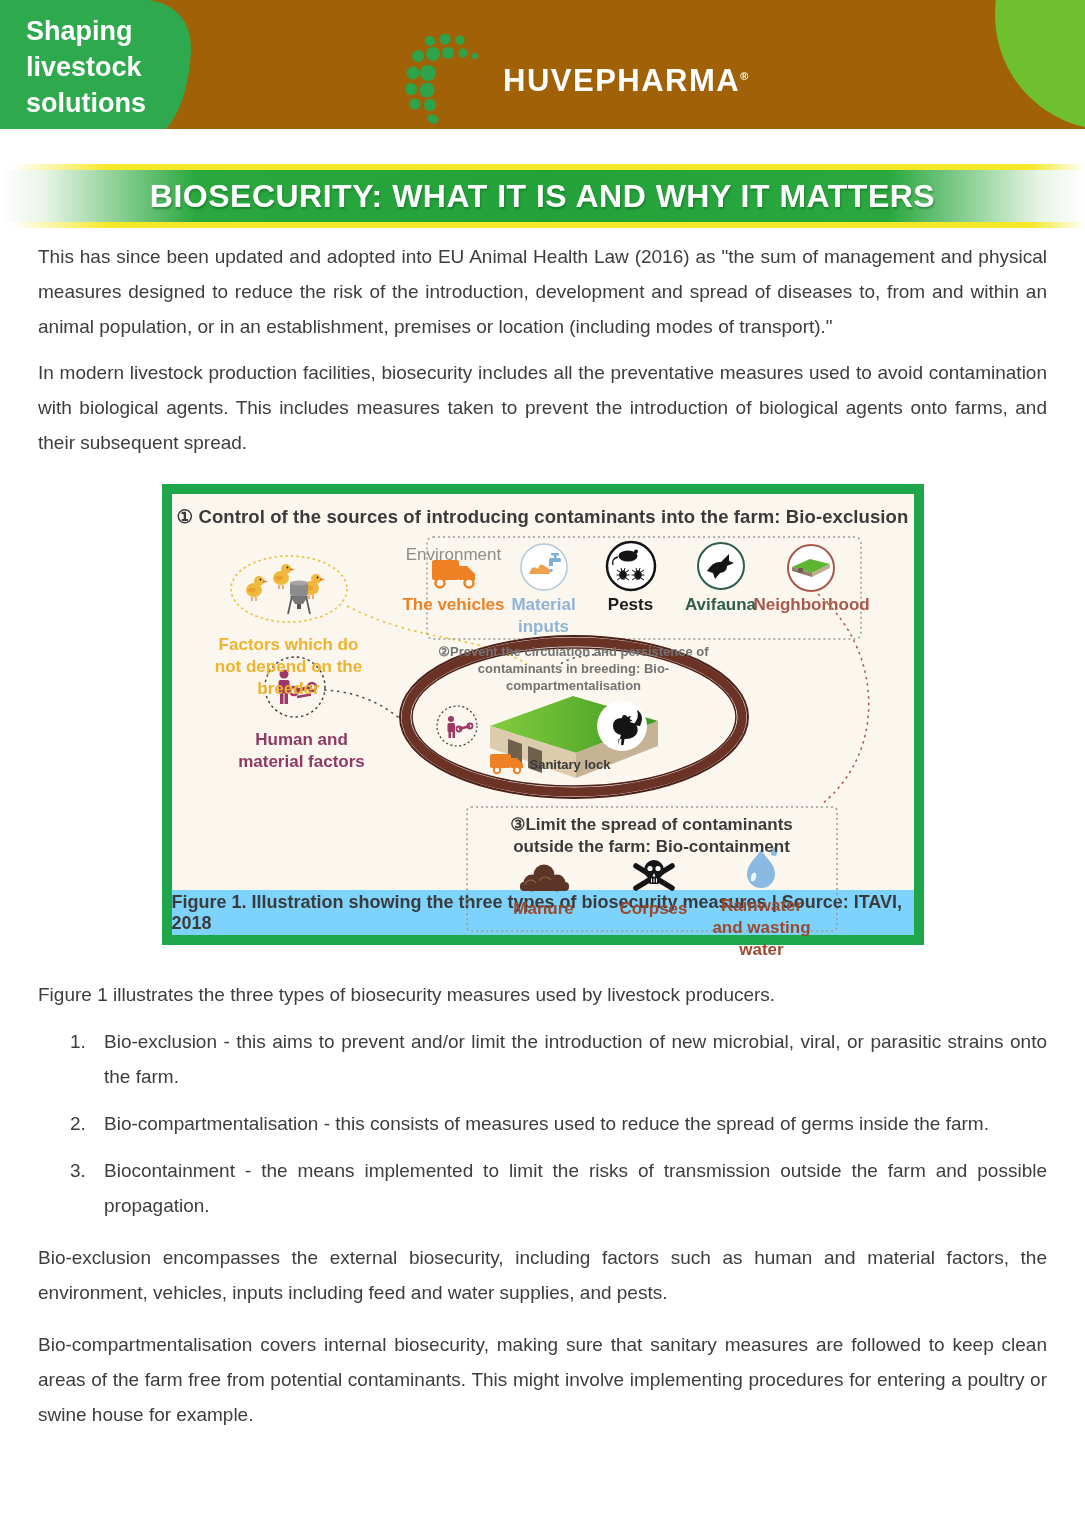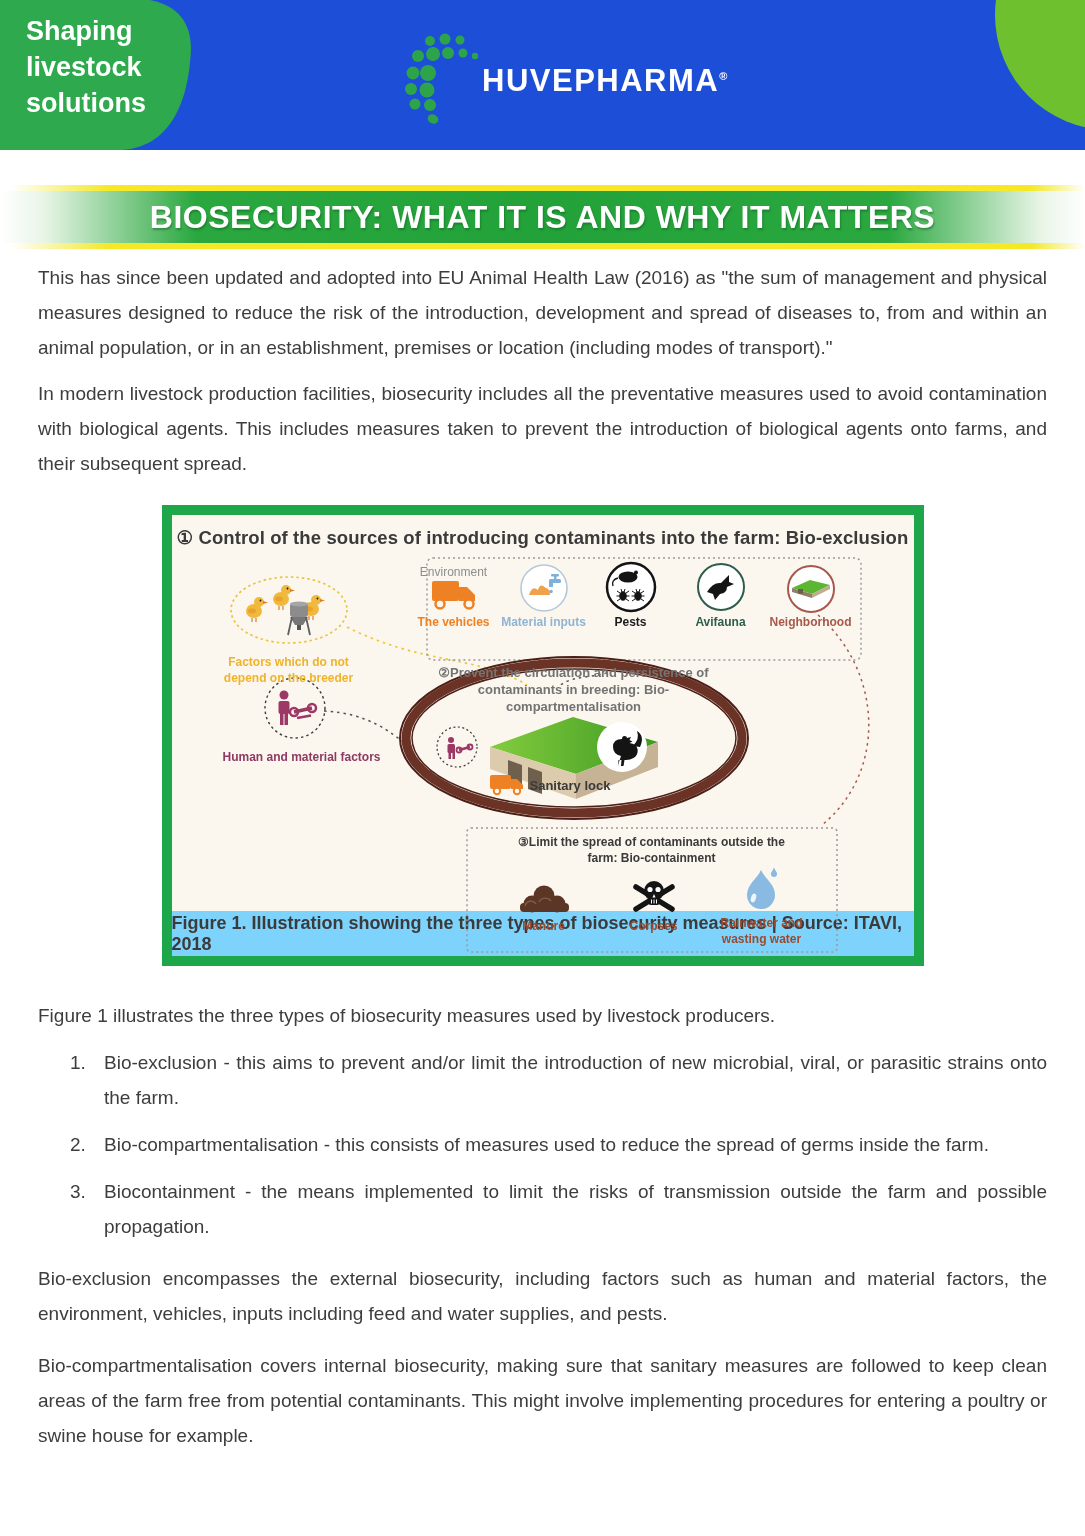--- a/index.html
+++ b/index.html
@@ -4,34 +4,34 @@
 <style>
   * { margin:0; padding:0; box-sizing:border-box; }
   html,body { background:#ffffff; }
   .pg {
     width:1085px; height:1536px; position:relative; margin:0 auto;
     background:#ffffff; font-family:"Liberation Sans", sans-serif; color:#3d3d3d;
     overflow:hidden;
   }
 
   
-  .hdr { position:relative; width:100%; height:150px; background:#1d4ed8; overflow:hidden; }
+  .hdr { position:relative; width:100%; height:129px; background:#a16207; overflow:hidden; }
   .hdr-blob { position:absolute; left:0; top:0; }
   .tagline {
     position:absolute; left:26px; top:14px; width:190px;
     color:#fff; font-size:27px; font-weight:bold; line-height:1.33; z-index:3;
   }
   .lime-circle {
     position:absolute; width:230px; height:230px; border-radius:50%;
     background:#6fc02f; right:-140px; top:-100px;
   }
   .logo { position:absolute; left:403px; top:26px; height:100px; display:flex; align-items:center; z-index:2; }
   .brand {
     color:#ffffff; font-size:31px; font-weight:bold; letter-spacing:1.5px;
-    margin-left:1px; margin-top:10px; white-space:nowrap;
+    margin-left:22px; margin-top:10px; white-space:nowrap;
   }
   .brand sup { font-size:11px; letter-spacing:0; }
 
   
   .banner { position:relative; margin-top:35px; }
   .banner-line { height:6px; background:linear-gradient(90deg, rgba(244,232,39,0) 1%, #f4e827 10%, #f4e827 95%, rgba(244,232,39,0) 100%); }
   .banner-green {
     height:52px;
     background:linear-gradient(90deg,#ffffff 0%,#e9f5e7 4%,#2aa83f 18%,#23a23a 50%,#2aa83f 82%,#e9f5e7 96%,#ffffff 100%);
     display:flex; align-items:center; justify-content:center;
@@ -50,21 +50,21 @@
   .figure {
     width:762px; margin:24px auto 0 auto; border:10px solid #1ea64a;
     background:#fbf7ef; position:relative;
   }
   .illus { position:relative; width:742px; height:396px; }
   .illus svg.base { position:absolute; left:0; top:0; }
   .fig-title {
     position:absolute; left:0; top:12px; width:742px; text-align:center;
     font-size:18.5px; font-weight:bold; color:#3a3a3a; letter-spacing:.1px;
   }
-  .fig-lbl { position:absolute; font-size:12px; font-weight:bold; text-align:center; line-height:1.3; }
+  .fig-lbl { position:absolute; font-size:17px; font-weight:bold; text-align:center; line-height:1.3; }
   .lbl-env { left:232px; top:50px; width:100px; color:#8d8d8d; font-weight:normal; }
   .lbl-veh { left:227px; top:100px; width:110px; color:#ef8125; }
   .lbl-mat { left:317px; top:100px; width:110px; color:#8fb4d4; }
   .lbl-pests { left:409px; top:100px; width:100px; color:#1c1c1c; }
   .lbl-avi { left:499px; top:100px; width:100px; color:#2e5d4b; }
   .lbl-nei { left:582px; top:100px; width:114px; color:#a8584a; }
   .lbl-factors { left:37px; top:140px; width:160px; color:#efb32c; }
   .lbl-human { left:50px; top:235px; width:160px; color:#8e3a63; }
   .lbl-center { left:262px; top:150px; width:280px; color:#737373; font-size:13px; }
   .lbl-sanitary { left:358px; top:263px; width:130px; text-align:left; color:#3a3a3a; font-size:13px; }

